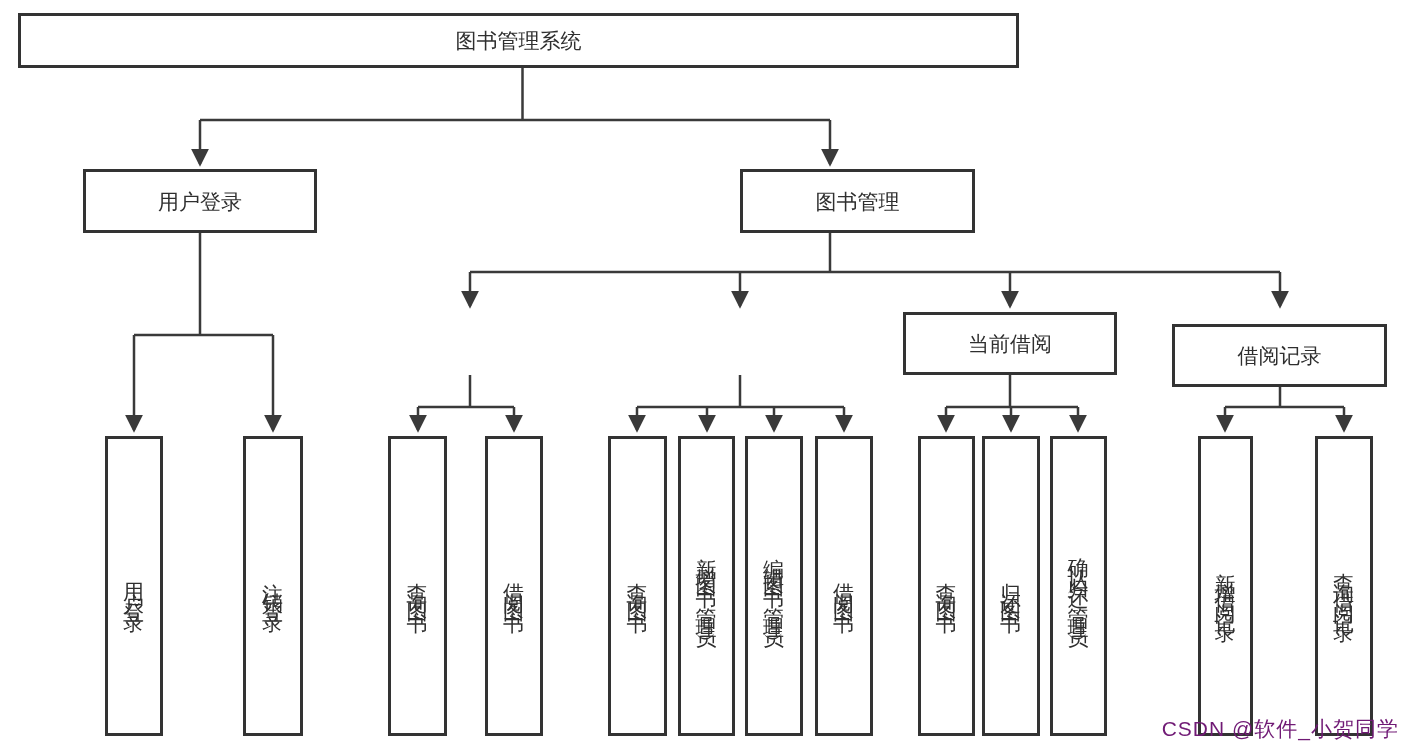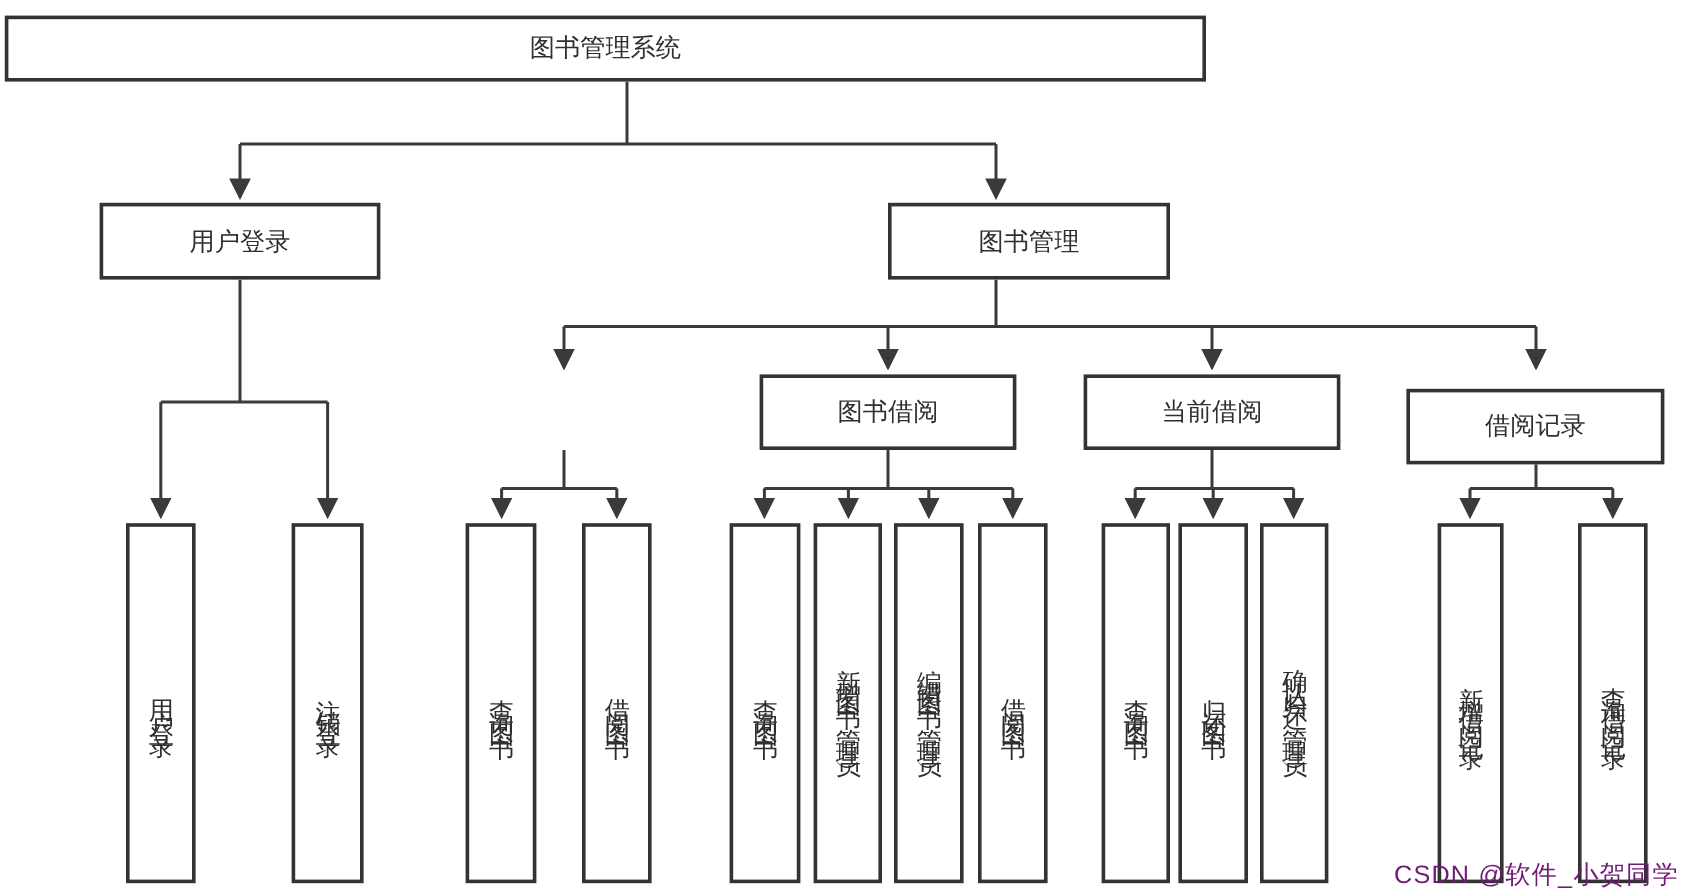--- a/index.html
+++ b/index.html
@@ -81,34 +81,31 @@
       <line x1="946" y1="407" x2="946" y2="430" marker-end="url(#arrow)"></line>
       <line x1="1011" y1="407" x2="1011" y2="430" marker-end="url(#arrow)"></line>
       <line x1="1078" y1="407" x2="1078" y2="430" marker-end="url(#arrow)"></line>
 
       <path d="M1280,375 V407 M1225,407 H1344"></path>
       <line x1="1225" y1="407" x2="1225" y2="430" marker-end="url(#arrow)"></line>
       <line x1="1344" y1="407" x2="1344" y2="430" marker-end="url(#arrow)"></line>
     </g>
   </svg>
 
-  <div class="node" style="left:4px;top:13px;width:1001px;height:55px">
+  <div class="node" style="left:18px;top:13px;width:1001px;height:55px">
     <span>图书管理系统</span>
   </div>
 
   <div class="node" style="left:83px;top:169px;width:234px;height:64px">
     <span>用户登录</span>
   </div>
   <div class="node" style="left:740px;top:169px;width:235px;height:64px">
     <span>图书管理</span>
   </div>
 
-  <div class="node" style="left:633px;top:312px;width:214px;height:63px">
-    <span>图书借阅</span>
-  </div>
   <div class="node" style="left:903px;top:312px;width:214px;height:63px">
     <span>当前借阅</span>
   </div>
   <div class="node" style="left:1172px;top:324px;width:215px;height:63px">
     <span>借阅记录</span>
   </div>
 
   <div class="node leaf" style="left:105px;top:436px;width:58px;height:300px">
     <span>用户登录</span>
   </div>

